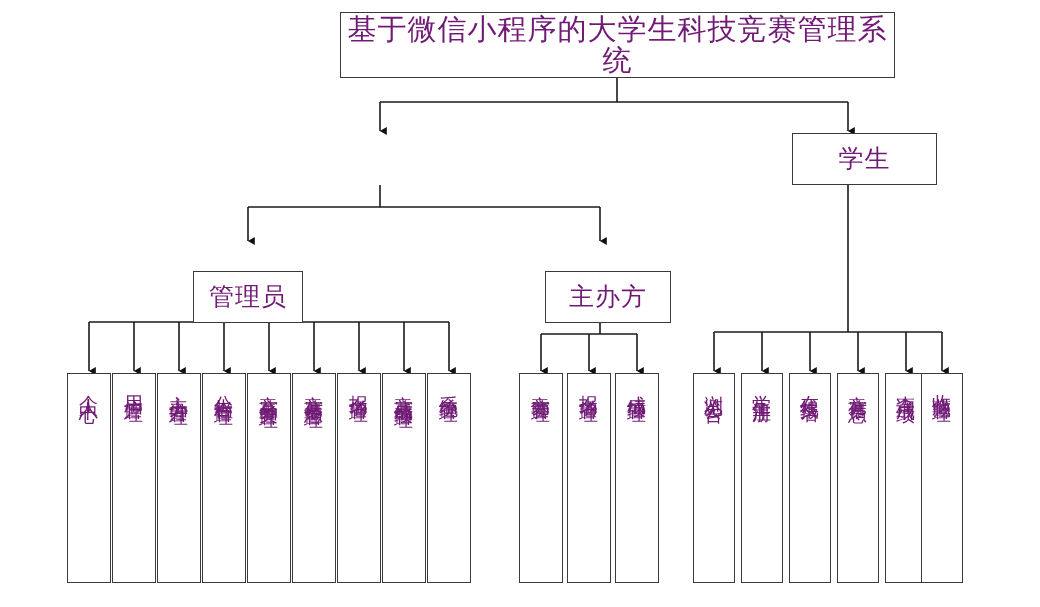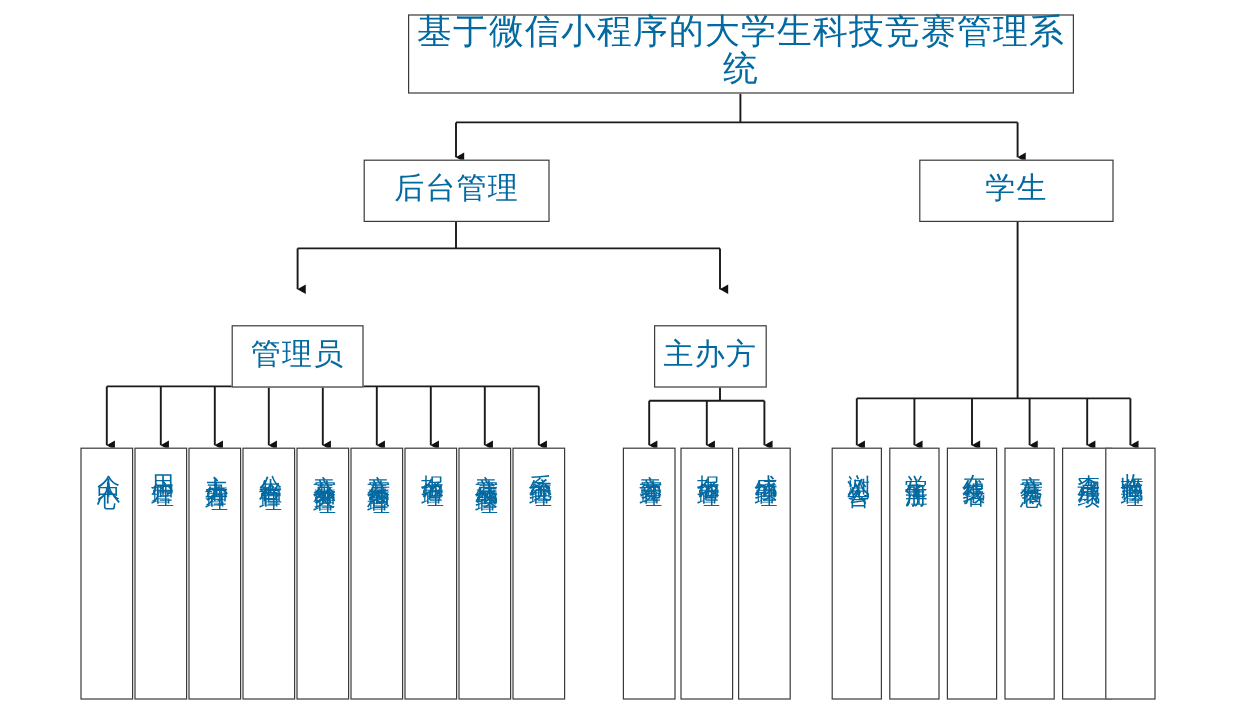--- a/index.html
+++ b/index.html
@@ -30,22 +30,21 @@
     background: #ffffff;
     display: flex;
     align-items: center;
     justify-content: center;
     color: #000000;
   }
   .node-label {
     display: block;
     text-align: center;
     line-height: 1.06;
-    color: #0369a1;
-    font-family: Liberation Mono, monospace;
+    color: #701a75;
   }
   
   .node-root {
     left: 340px;
     top: 12px;
     width: 555px;
     height: 66px;
   }
   .node-root .node-label {
     font-size: 29px;
@@ -53,33 +52,33 @@
   }
   
   .node-l2 {
     height: 52px;
   }
   .node-l2 .node-label {
     font-size: 25px;
     letter-spacing: 1px;
   }
   .node-backend { left: 303px; top: 133px; width: 155px; }
-  .node-student { left: 766px; top: 133px; width: 162px; }
+  .node-student { left: 792px; top: 133px; width: 145px; }
   
   .node-l3 {
     height: 52px;
     top: 243px;
     margin-top: 28px;
   }
   .node-l3 .node-label {
     font-size: 25px;
     letter-spacing: 1px;
   }
   .node-admin { left: 193px; width: 110px; }
-  .node-host  { left: 545px; width: 94px; }
+  .node-host  { left: 545px; width: 126px; }
   
   .node-leaf {
     top: 373px;
     height: 210px;
     padding: 6px 2px;
     align-items: flex-start;
     justify-content: center;
   }
   .node-leaf .node-label {
     font-size: 19px;
@@ -139,23 +138,20 @@
       <path d="M858,332 L858,371" marker-end="url(#arrow)"></path>
       <path d="M906,332 L906,371" marker-end="url(#arrow)"></path>
       <path d="M942,332 L942,371" marker-end="url(#arrow)"></path>
     </g>
   </svg>
 
   <div class="node node-root">
     <span class="node-label">基于微信小程序的大学生科技竞赛管理系统</span>
   </div>
 
-  <div class="node node-l2 node-backend">
-    <span class="node-label">后台管理</span>
-  </div>
 
   <div class="node node-l2 node-student">
     <span class="node-label">学生</span>
   </div>
 
   <div class="node node-l3 node-admin">
     <span class="node-label">管理员</span>
   </div>
 
   <div class="node node-l3 node-host">

